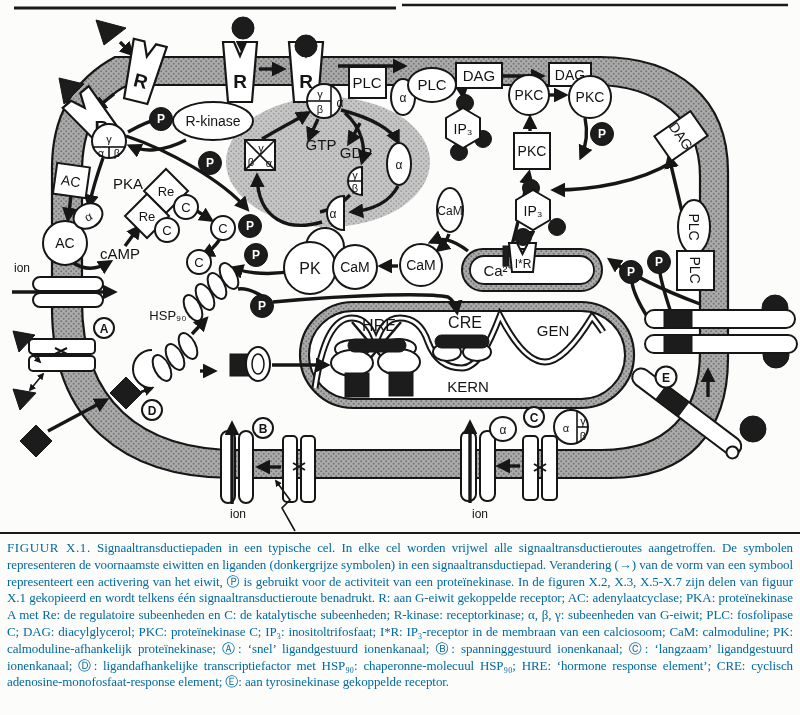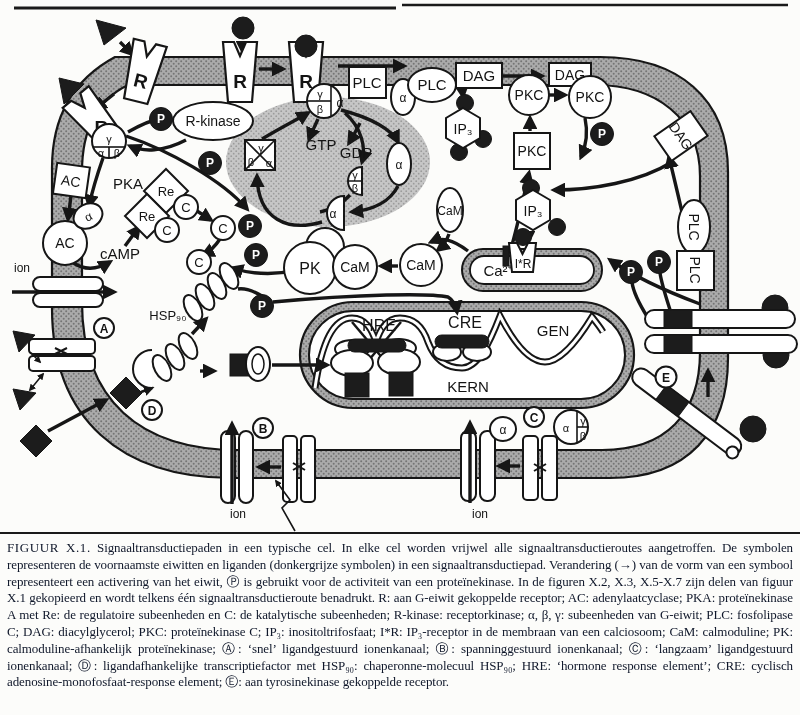--- a/index.html
+++ b/index.html
@@ -2,21 +2,21 @@
 <html><head>
 <meta charset="utf-8">
 <style>
   html,body{margin:0;padding:0;background:#e8e8e4;}
   .page{width:800px;height:715px;background:#fcfcfa;position:relative;overflow:hidden;
         font-family:"Liberation Sans",sans-serif;}
   svg{display:block;}
   .caption{box-sizing:border-box;width:800px;height:183px;border-top:2.5px solid #1a1a1a;
            padding:6px 7px 0 7px;overflow:hidden;}
   .caption p{margin:0;font-family:"Liberation Serif",serif;font-size:13px;line-height:16.8px;
-             text-align:justify;color:#0f172a;letter-spacing:-0.1px;}
+             text-align:justify;color:#0369a1;letter-spacing:-0.1px;}
   .cap-label{letter-spacing:0.6px;}
   text{font-family:"Liberation Sans",sans-serif;fill:#141414;}
   .lab{font-size:14px;text-anchor:middle;}
   .lab13{font-size:13px;text-anchor:middle;}
   .lab12{font-size:12px;text-anchor:middle;}
   .lab11{font-size:11px;text-anchor:middle;}
   .lab15{font-size:15px;text-anchor:middle;}
   .lab16{font-size:16px;text-anchor:middle;}
   .rlab{font-size:19px;font-weight:bold;text-anchor:middle;}
   .plab{font-size:12px;font-weight:bold;text-anchor:middle;fill:#ffffff;}

